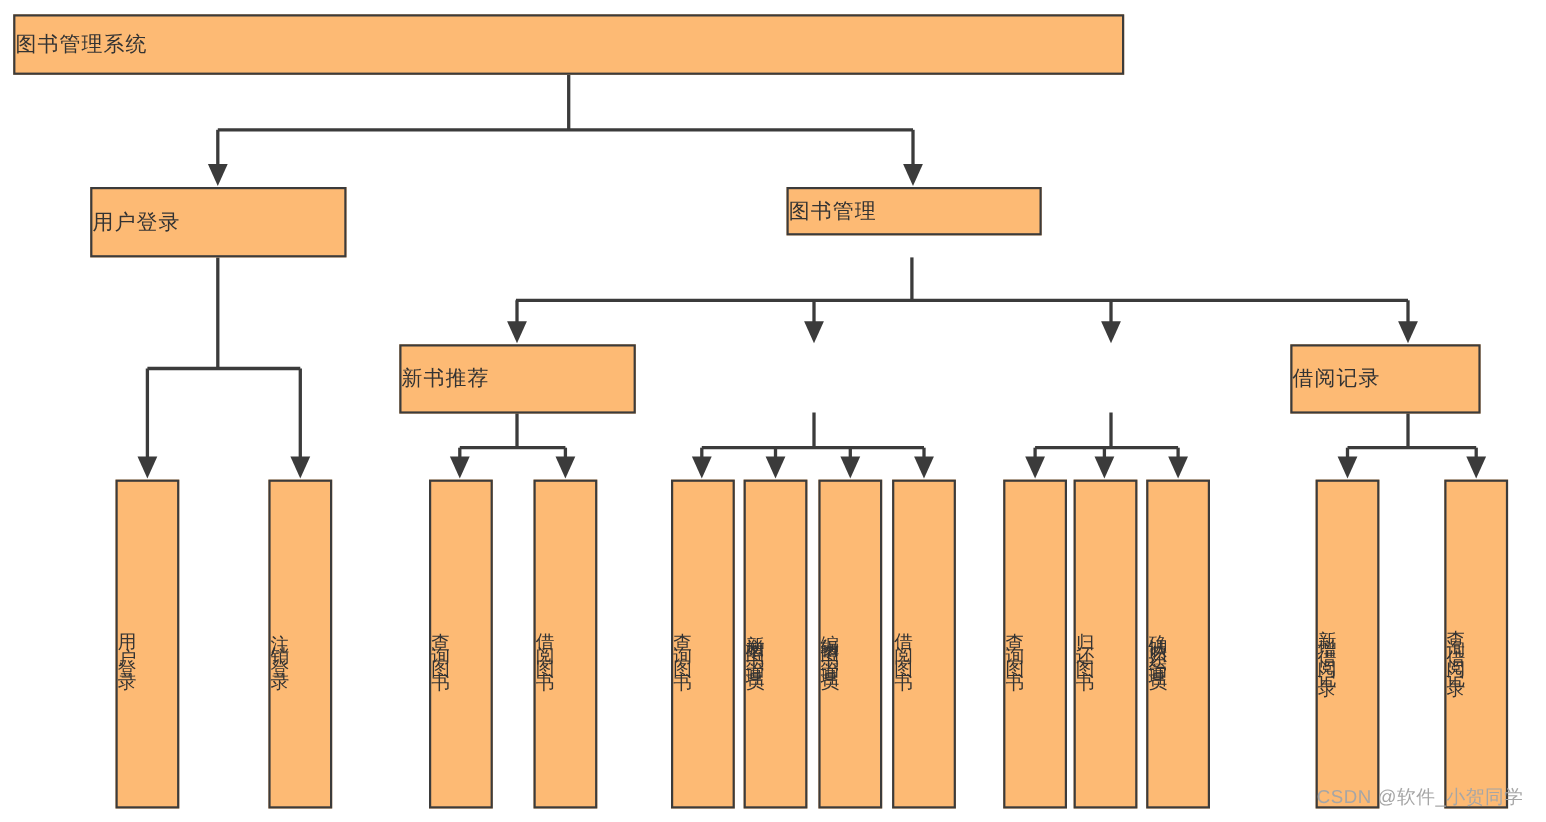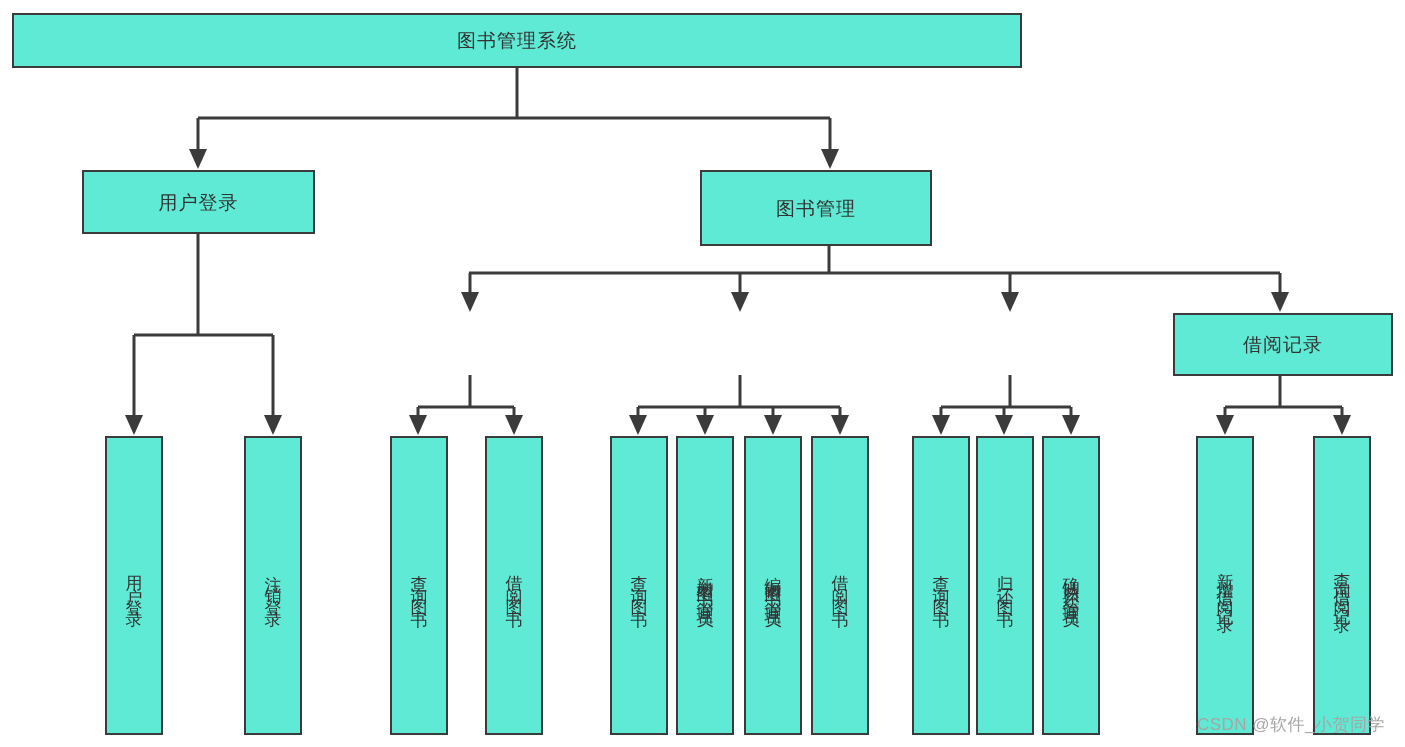--- a/index.html
+++ b/index.html
@@ -12,23 +12,23 @@
   html,body{margin:0;padding:0;}
   body{
     width:1405px;height:747px;background:var(--bg);
     font-family:"Liberation Sans","DejaVu Sans",sans-serif;
     color:var(--text);
     overflow:hidden;
   }
   .stage{position:relative;width:1405px;height:747px;background:var(--bg);}
   svg.connectors{position:absolute;left:0;top:0;width:1405px;height:747px;pointer-events:none;}
   .box{
-    position:absolute;box-sizing:border-box;background:#5eead4;
+    position:absolute;box-sizing:border-box;background:#fdba74;
     border:2px solid var(--box-border);
-    display:flex;align-items:center;justify-content:center;
+    display:flex;align-items:center;justify-content:flex-start;
   }
   .box .lbl{
     font-size:19px;letter-spacing:1px;color:var(--text);line-height:1;
     white-space:nowrap;
   }
   .leaf .lbl{
     writing-mode:vertical-rl;text-orientation:mixed;
     font-size:17px;letter-spacing:12px;line-height:1;white-space:normal;
   }
   .leaf .lbl.med{letter-spacing:9px;}
@@ -99,25 +99,28 @@
       <polygon points="1333,415 1351,415 1342,435" fill="#3b3b3b"></polygon>
     </svg>
 
   <div class="box" style="left:12px;top:13px;width:1010px;height:55px">
     <span class="lbl">图书管理系统</span>
   </div>
 
   <div class="box" style="left:82px;top:170px;width:233px;height:64px">
     <span class="lbl">用户登录</span>
   </div>
-  <div class="box" style="left:700px;top:170px;width:232px;height:76px">
+  <div class="box" style="left:715px;top:170px;width:232px;height:44px">
     <span class="lbl">图书管理</span>
   </div>
 
-  <div class="box" style="left:1173px;top:313px;width:220px;height:63px">
+  <div class="box" style="left:363px;top:313px;width:215px;height:63px">
+    <span class="lbl">新书推荐</span>
+  </div>
+  <div class="box" style="left:1173px;top:313px;width:173px;height:63px">
     <span class="lbl">借阅记录</span>
   </div>
 
   <div class="box leaf" style="left:105px;top:436px;width:58px;height:299px">
     <span class="lbl">用户登录</span>
   </div>
   <div class="box leaf" style="left:244px;top:436px;width:58px;height:299px">
     <span class="lbl">注销登录</span>
   </div>
 

